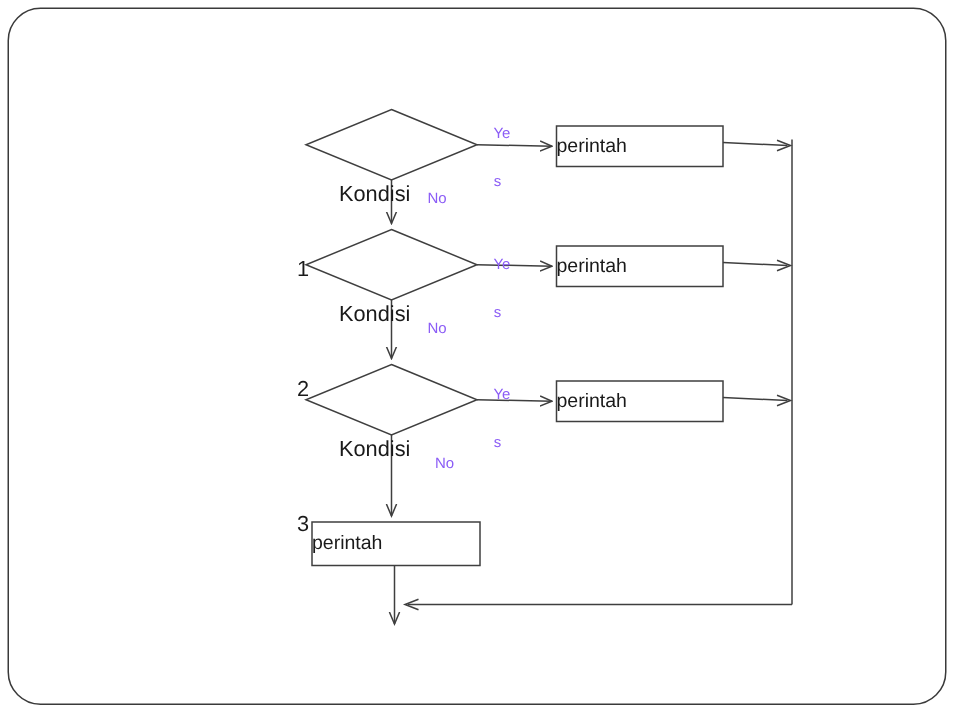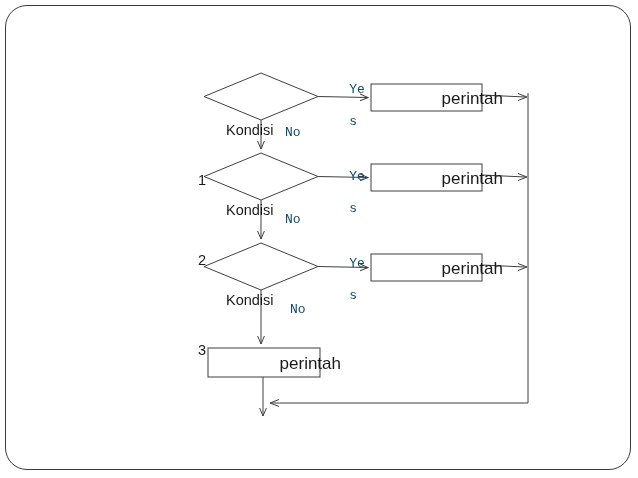--- a/index.html
+++ b/index.html
@@ -39,34 +39,33 @@
     position: absolute;
     color: #1a1a1a;
     font-family: Liberation Sans, sans-serif;
     font-size: 14.5px;
     line-height: 17px;
     white-space: pre;
     pointer-events: none;
   }
   .edge-label {
     position: absolute;
-    color: #0c4a6e;
-    font-family: Liberation Mono, monospace;
-    font-size: 13px;
+    color: #8b5cf6;
+    font-family: Liberation Sans, sans-serif;
+    font-size: 10px;
     line-height: 16px;
     white-space: pre;
   }
   .box-label {
     position: absolute;
     color: #1a1a1a;
     font-family: "Liberation Sans", sans-serif;
-    font-size: 17px;
-    text-align: right;
+    font-size: 13px;
+    text-align: left;
     white-space: pre;
-    padding-left: 21px;
   }
   .cond-name {
     display: block;
   }
   .cond-num {
     display: block;
     margin-left: -28px;
     margin-top: -1px;
   }
 </style>

